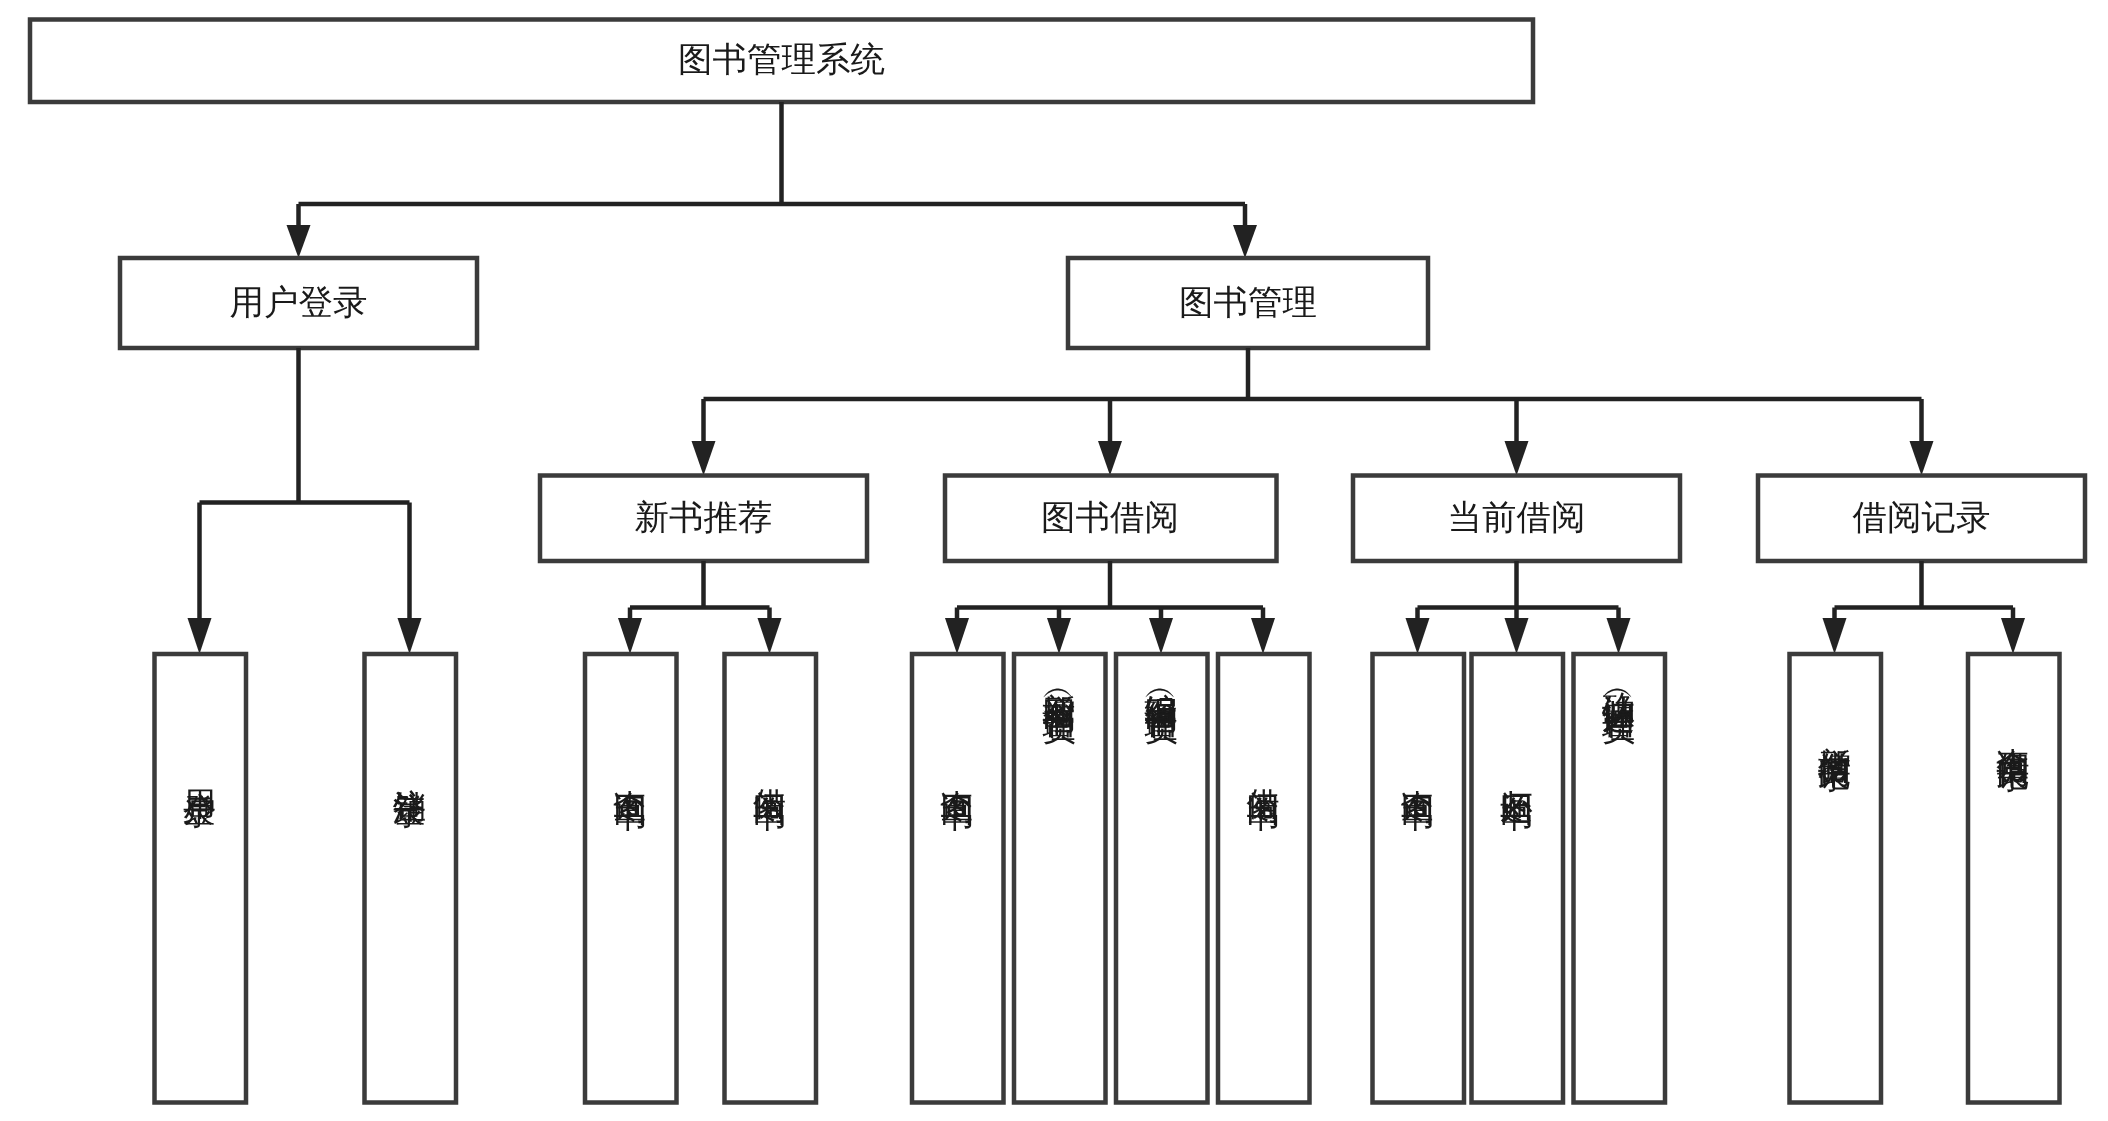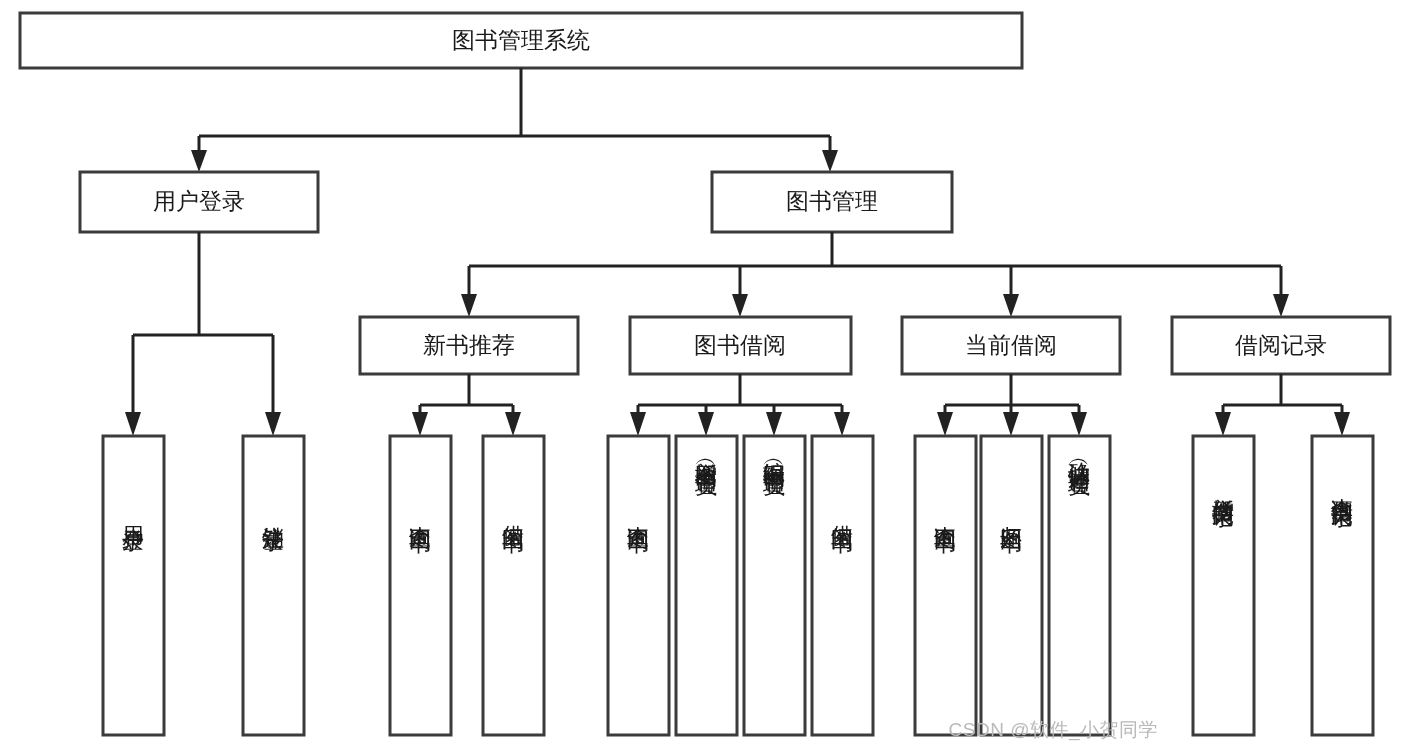--- a/index.html
+++ b/index.html
@@ -237,15 +237,14 @@
     <span class="node-label-v" style="margin-top:8px;">确认归还（管理员）</span>
   </div>
 
   <div class="node-label-v-wrap" style="left:1193px; top:436px; width:61px; height:299px;">
     <span class="node-label-v" style="margin-top:44px;">新增借阅记录</span>
   </div>
   <div class="node-label-v-wrap" style="left:1312px; top:436px; width:61px; height:299px;">
     <span class="node-label-v" style="margin-top:44px;">查询借阅记录</span>
   </div>
 
-  <div class="watermark">CSDN @软件_小贺同学</div>
 
 </div>
 
 </body></html>

